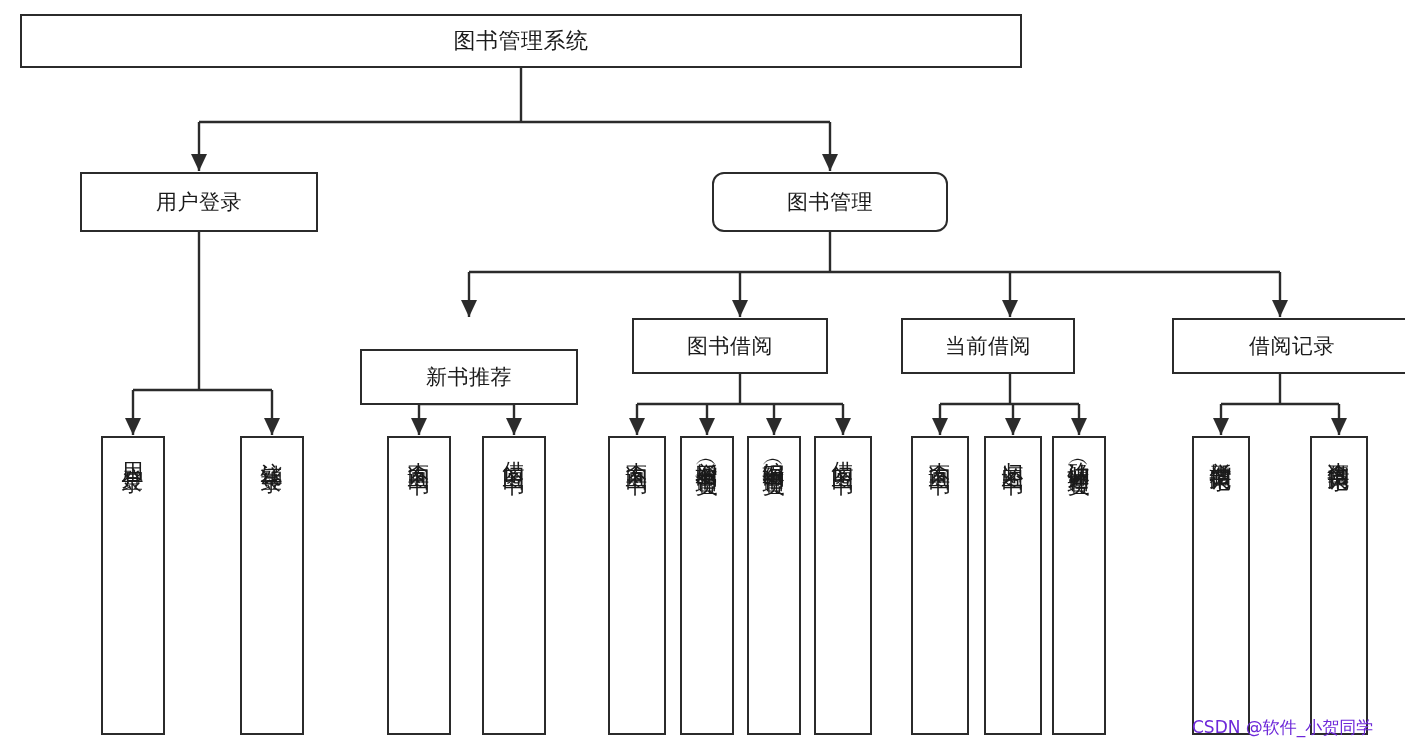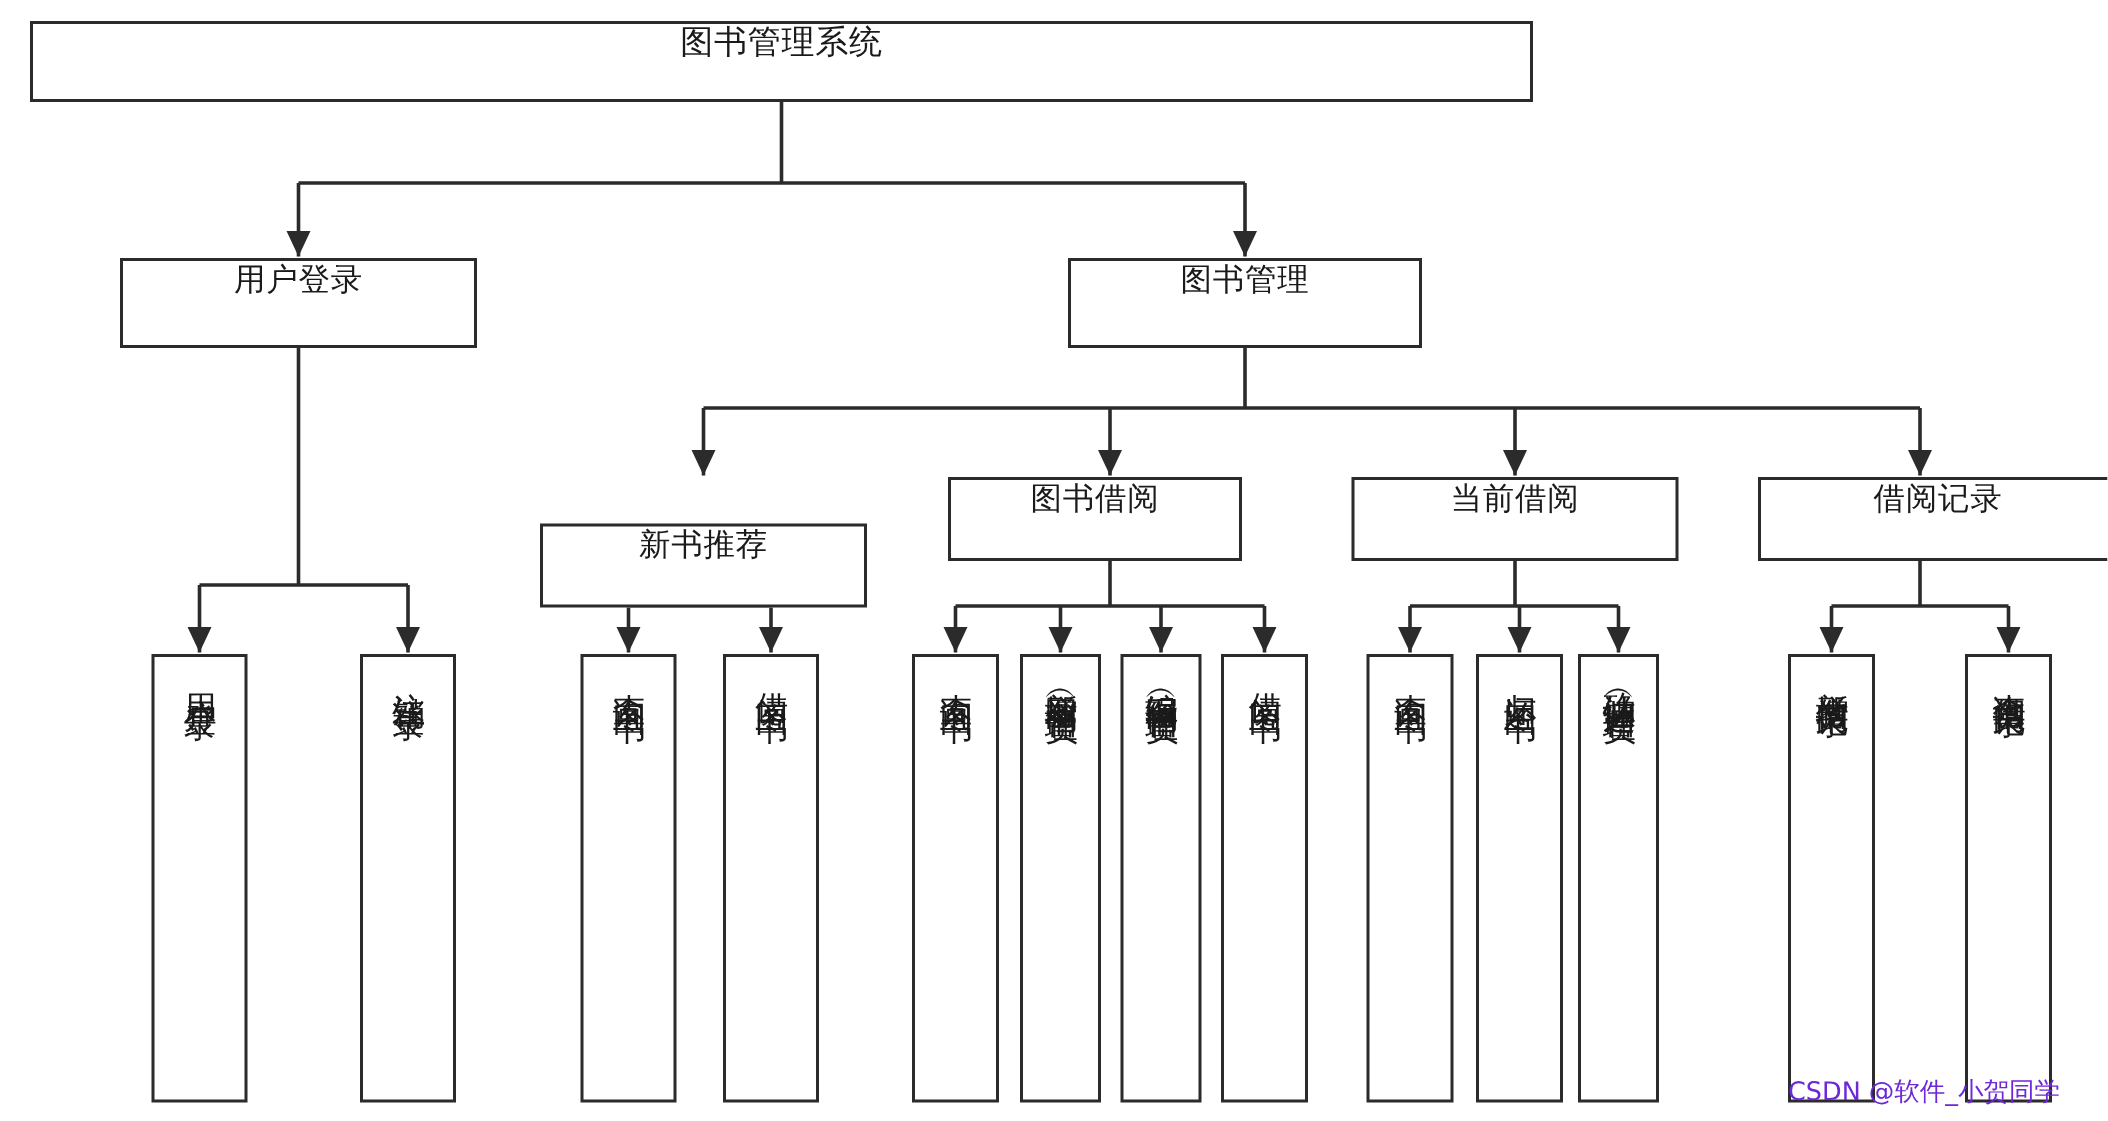--- a/index.html
+++ b/index.html
@@ -25,21 +25,21 @@
     width: 1405px;
     height: 747px;
     pointer-events: none;
   }
   .node {
     position: absolute;
     box-sizing: border-box;
     background: #ffffff;
     border: 2px solid #2b2b2b;
     display: flex;
-    align-items: flex-start;
+    align-items: center;
     justify-content: center;
     color: #1a1a1a;
   }
   .node .label {
     display: block;
     text-align: center;
     line-height: 1.18;
   }
   
   .node.horiz .label {
@@ -135,31 +135,31 @@
       <polygon points="1331,418 1347,418 1339,435" fill="#2b2b2b"></polygon>
     </svg>
 
   <div class="node root horiz" id="node-root" style="left: 20px; top: 14px; width: 1002px; height: 54px;">
     <span class="label">图书管理系统</span>
   </div>
 
   <div class="node horiz" id="node-user-login" style="left: 80px; top: 172px; width: 238px; height: 60px;">
     <span class="label">用户登录</span>
   </div>
-  <div class="node horiz" id="node-book-manage" style="left: 712px; top: 172px; width: 236px; height: 60px;">
+  <div class="node horiz" id="node-book-manage" style="left: 712px; top: 172px; width: 236px; height: 60px; border-radius: 12px;">
     <span class="label">图书管理</span>
   </div>
 
   <div class="node horiz" id="node-new-book-recommend" style="left: 360px; top: 318px; width: 218px; height: 56px; margin-top: 31px;">
     <span class="label">新书推荐</span>
   </div>
   <div class="node horiz" id="node-book-borrow" style="left: 632px; top: 318px; width: 196px; height: 56px;">
     <span class="label">图书借阅</span>
   </div>
-  <div class="node horiz" id="node-current-borrow" style="left: 901px; top: 318px; width: 218px; height: 56px;">
+  <div class="node horiz" id="node-current-borrow" style="left: 901px; top: 318px; width: 174px; height: 56px;">
     <span class="label">当前借阅</span>
   </div>
   <div class="node horiz" id="node-borrow-record" style="left: 1172px; top: 318px; width: 240px; height: 56px;">
     <span class="label">借阅记录</span>
   </div>
 
   <div class="node vert" id="leaf-0" style="left: 101px; top: 436px; width: 64px; height: 299px;">
     <span class="label">用户登录</span>
   </div>
   <div class="node vert" id="leaf-1" style="left: 240px; top: 436px; width: 64px; height: 299px;">

